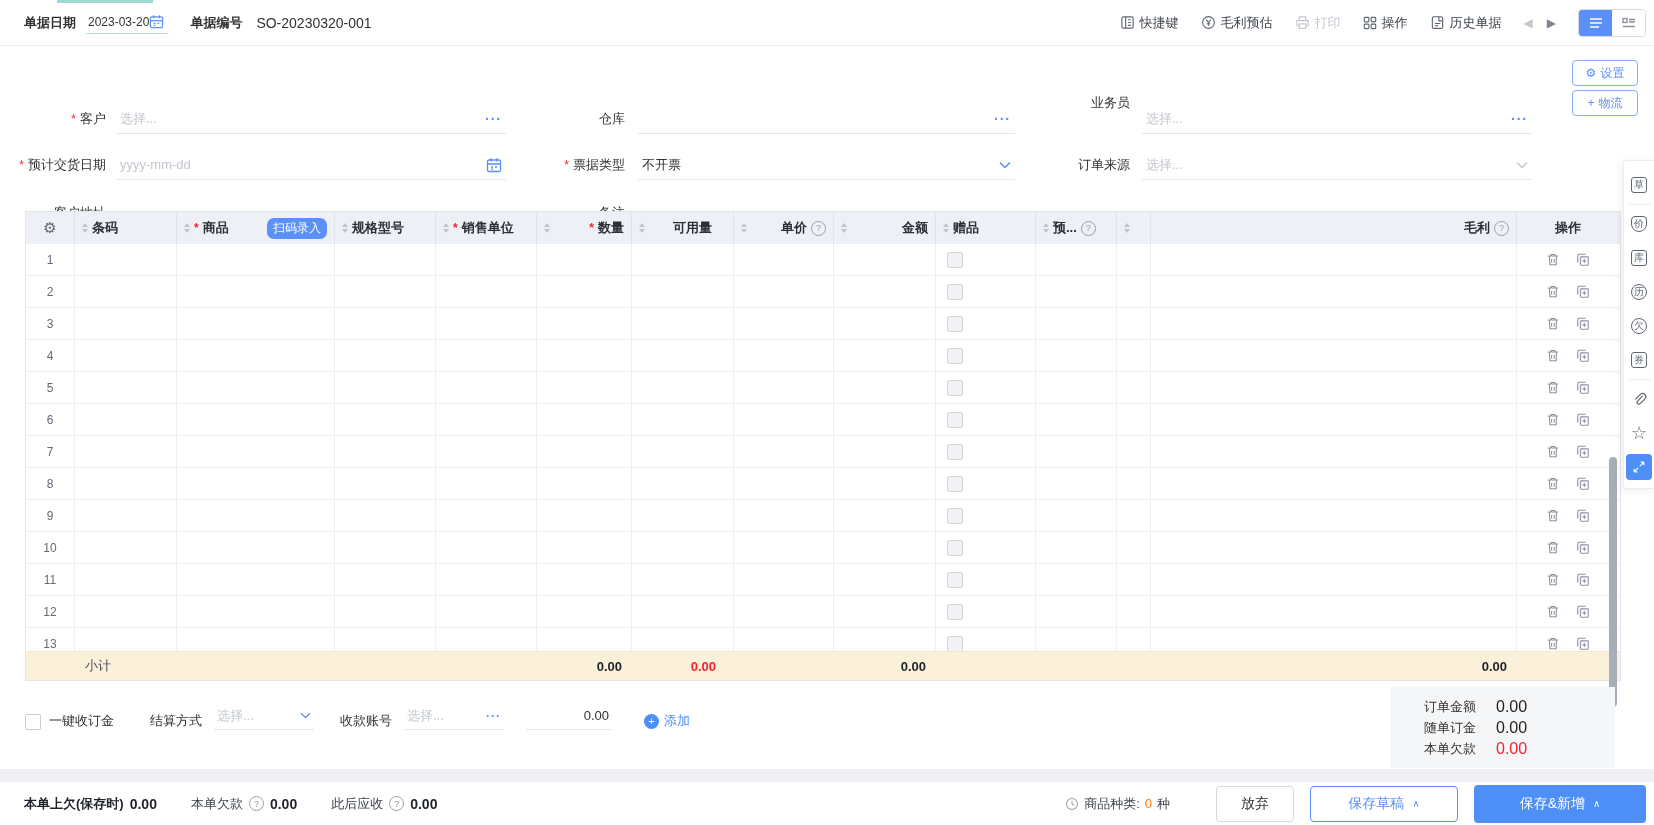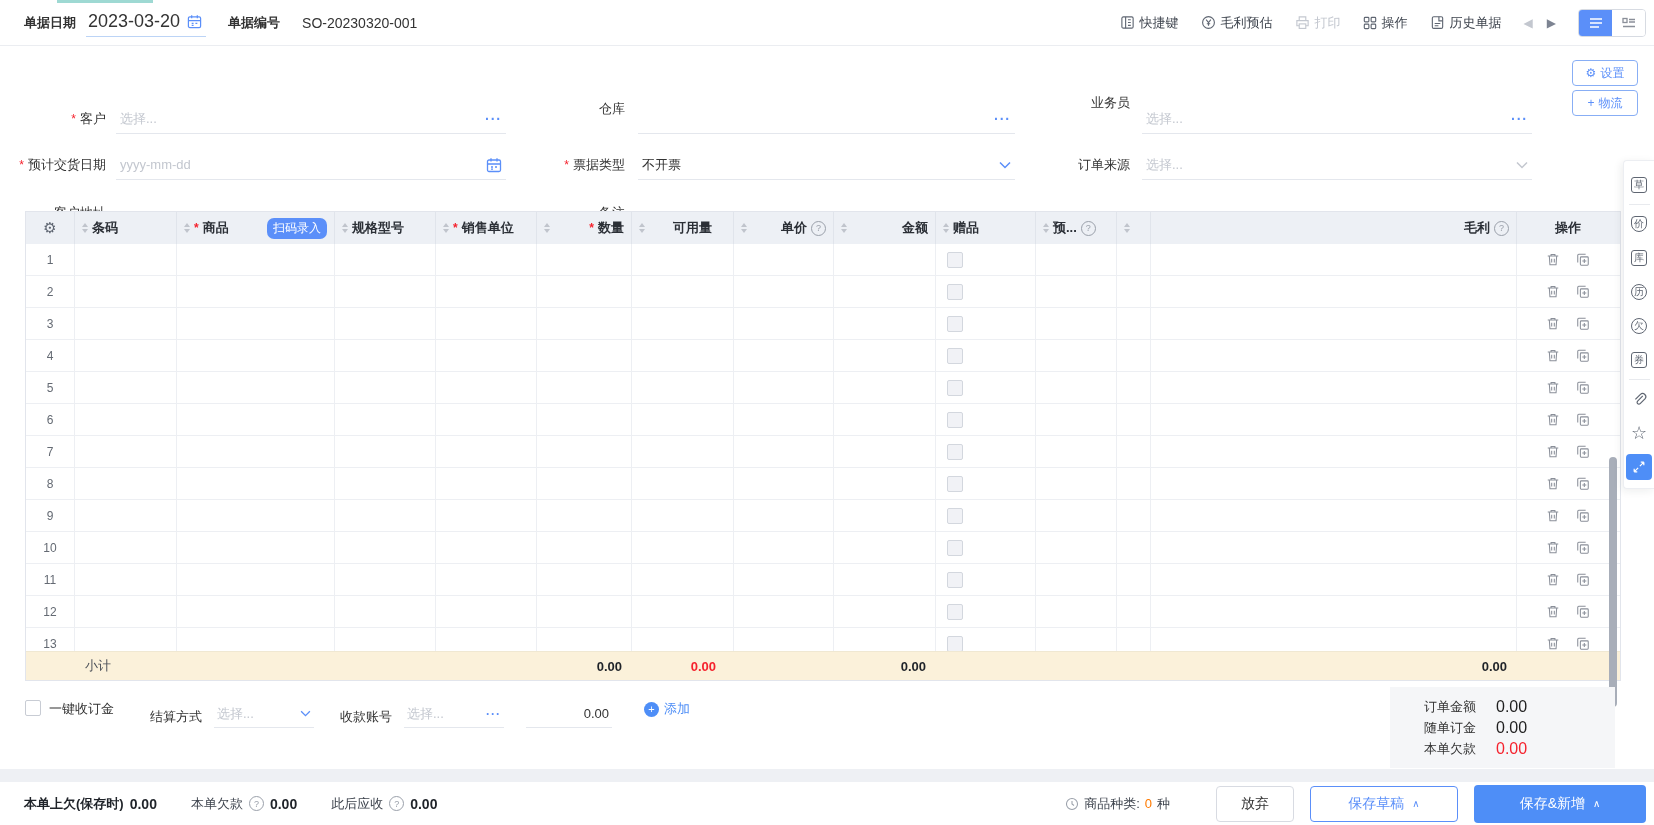--- a/index.html
+++ b/index.html
@@ -7,23 +7,23 @@
         font-family:"Liberation Sans","DejaVu Sans",sans-serif;color:#333;font-size:13px;}
   svg{display:block}
 
   
   .topbar{position:absolute;left:0;top:0;width:1654px;height:46px;background:#fff;
           border-bottom:1px solid #ebedf1;display:flex;align-items:center;
           padding:0 8px 0 24px;box-sizing:border-box;}
   .accent-strip{position:absolute;left:57px;top:0;width:96px;height:3px;background:#9ed9d3;}
   .tb-left{display:flex;align-items:center;gap:10px;}
   .lbl-strong{font-weight:bold;color:#333;}
-  .date-box{display:flex;align-items:center;gap:7px;border-bottom:1px solid #bcd4f6;
-            padding:3px 4px 4px 2px;font-size:18px;color:#333;cursor:pointer;}
-  .docno{font-size:14px;color:#333;margin-left:12px;}
+  .date-box{display:flex;align-items:center;border-bottom:1px solid #bcd4f6;
+            padding:3px 4px 4px 2px;font-size:12px;color:#333;cursor:pointer;}
+  .docno{font-size:14px;color:#333;margin-left:4px;}
   .tb-right{margin-left:auto;display:flex;align-items:center;gap:22px;color:#3d434d;}
   .tb-item{display:flex;align-items:center;gap:5px;cursor:pointer;white-space:nowrap;}
   .tb-item.disabled{color:#c3c7cf;}
   .nav-arrow{font-size:12px;cursor:pointer;}
   .nav-prev{color:#c3c7cf;}
   .nav-next{color:#7d8492;}
   .view-toggle{display:flex;border:1px solid #d7dbe2;border-radius:4px;overflow:hidden;}
   .vt{width:33px;height:26px;display:flex;align-items:center;justify-content:center;background:#fff;cursor:pointer;}
   .vt.active{background:#5b8ff9;}
 
@@ -68,21 +68,21 @@
   .c-ops{justify-content:center;gap:16px;}
   .icon-btn{cursor:pointer;display:flex;}
   .scroll-thumb{position:absolute;right:3px;top:2px;width:8px;height:250px;background:#a8aeb9;border-radius:4px;cursor:pointer;}
   .subrow{height:28px;background:#fbf1da;font-size:13px;border-top:1px solid #f0e8d2;}
   .sd{display:flex;align-items:center;padding:0 10px;box-sizing:border-box;}
   .sd.r{justify-content:flex-end;font-weight:bold;color:#1f2329;}
   .sd.red{color:#f5222d;}
   .sub-label{color:#4a4f57;}
 
   
-  .payment{position:absolute;left:25px;top:700px;height:30px;display:flex;align-items:flex-start;color:#333;}
+  .payment{position:absolute;left:25px;top:700px;height:30px;display:flex;align-items:flex-end;color:#333;}
   .cb2{width:14px;height:14px;border:1px solid #c8ccd4;border-radius:2px;background:#fff;flex:none;cursor:pointer;}
   .pay-lbl{margin:0 10px 0 8px;white-space:nowrap;}
   .pay-lbl2{margin:8px 12px 0 26px;white-space:nowrap;font-family:Liberation Serif, serif;}
   .mini-field{border-bottom:1px solid #e4e7ed;height:28px;display:flex;align-items:center;
               box-sizing:border-box;padding:0 3px;}
   .amount-input{width:86px;margin-left:22px;justify-content:flex-end;color:#333;}
   .add-link{display:flex;align-items:center;gap:5px;color:#4e8ef7;margin-left:32px;cursor:pointer;}
   .plus-circle{width:15px;height:15px;border-radius:50%;background:#4e8ef7;color:#fff;font-size:11px;
                display:flex;align-items:center;justify-content:center;line-height:1;}
 
@@ -219,21 +219,21 @@
 
   <div class="form-card">
 
     <div class="field" style="left:0;top:58px;width:106px;justify-content:flex-end;">
       <span class="f-label req">客户</span>
     </div>
     <div class="f-control" style="left:116px;top:58px;width:390px;">
       <span class="ph">选择...</span>
       <span class="suffix dots">···</span>
     </div>
-    <div class="field" style="left:520px;top:48px;width:105px;justify-content:flex-end;">
+    <div class="field" style="left:520px;top:58px;width:105px;justify-content:flex-end;">
       <span class="f-label">仓库</span>
     </div>
     <div class="f-control" style="left:638px;top:58px;width:377px;">
       <span class="suffix dots">···</span>
     </div>
     <div class="field" style="left:1020px;top:42px;width:110px;justify-content:flex-end;">
       <span class="f-label">业务员</span>
     </div>
     <div class="f-control" style="left:1142px;top:58px;width:390px;">
       <span class="ph">选择...</span>

